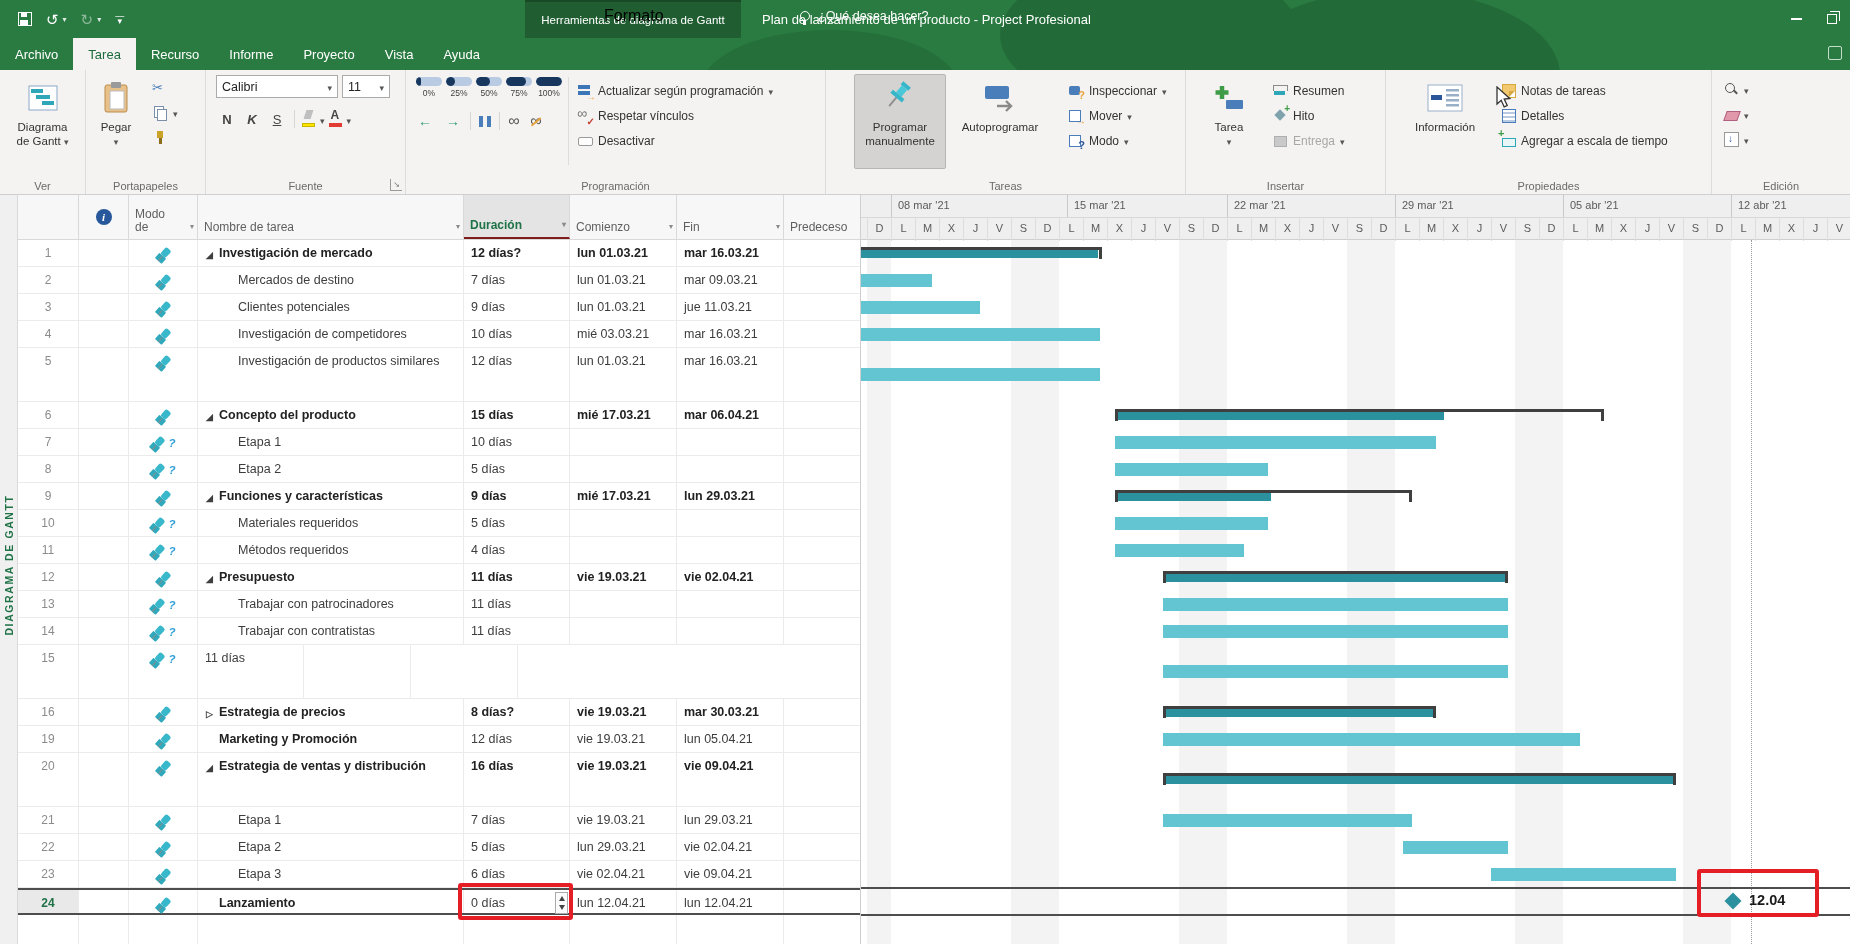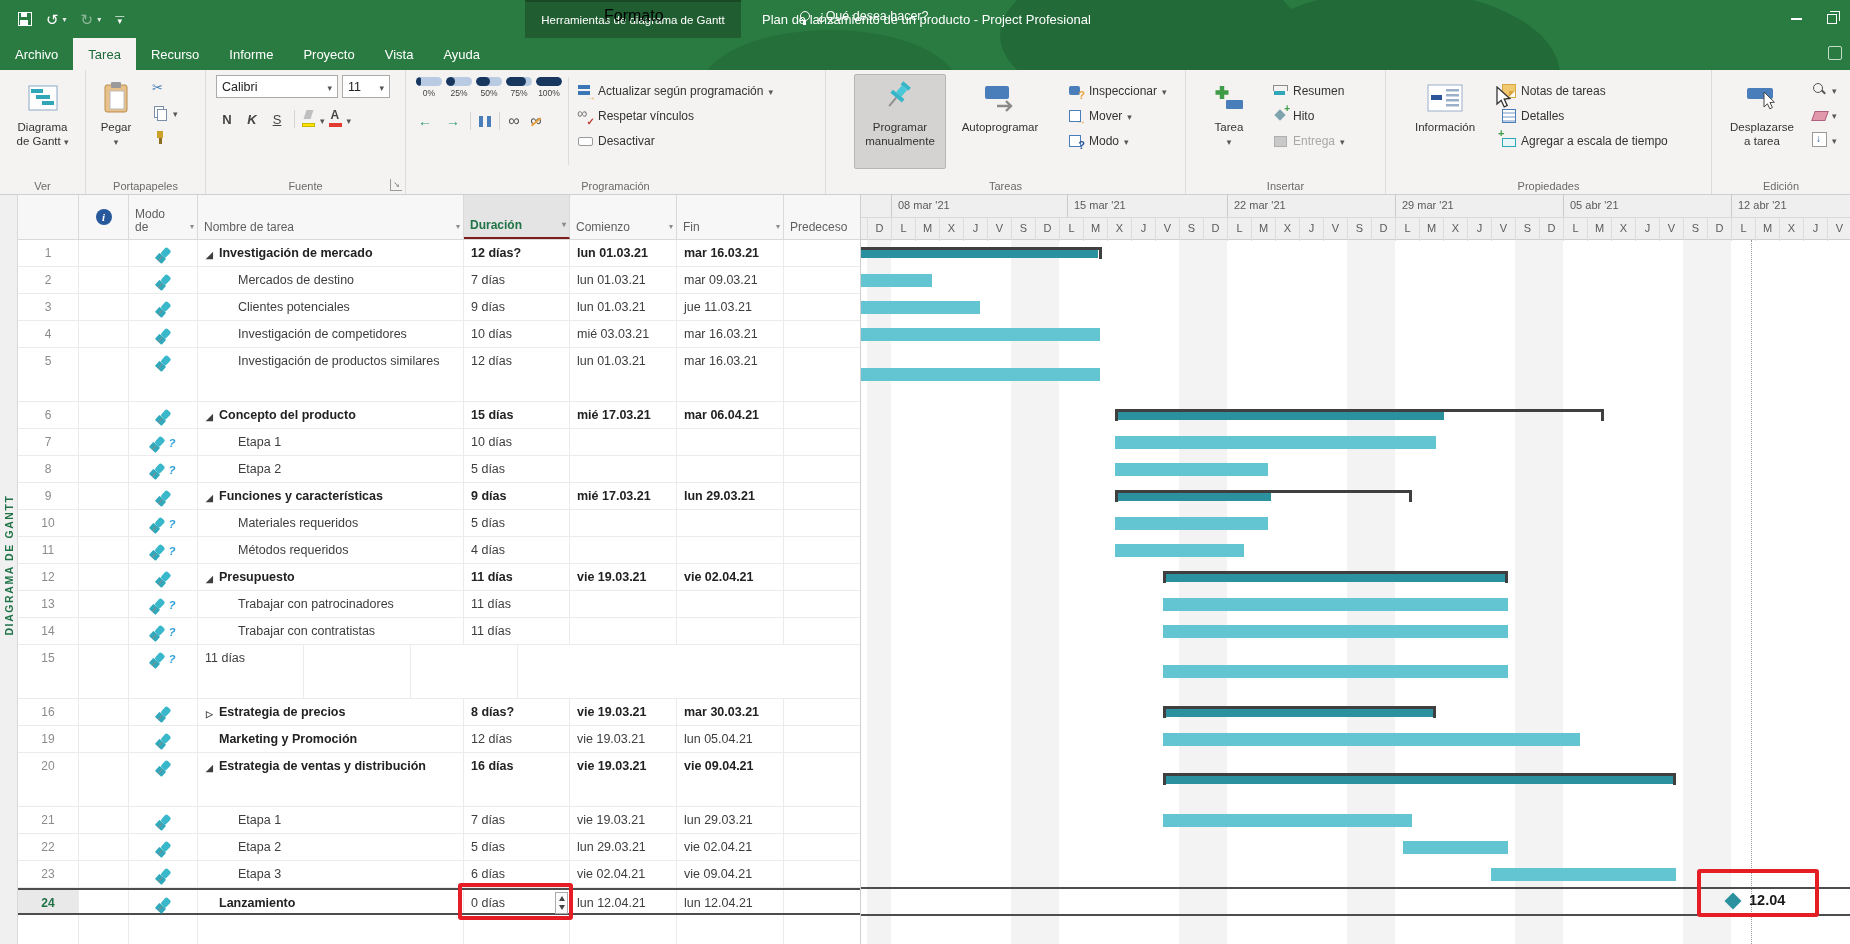--- a/index.html
+++ b/index.html
@@ -507,30 +507,20 @@
           <span class="mi mi-agregar"></span>
           <span>Agregar a escala de tiempo</span>
         </div>
       </div>
     </div>
     <div class="glabel">Propiedades</div>
   </div>
 
   <div class="rgroup" style="width:138px;border-right:none;">
     <div class="gbody" style="padding-left:6px;">
-      <div class="bigbtn" style="min-width:84px;">
-        <span class="icz">
-          <svg width="36" height="28" viewBox="0 0 36 28">
-              <rect x="3" y="4" width="26" height="11" rx="2" fill="#4A7EBB"></rect>
-              <path d="M20 8 l0 15 l3.4-3.2 l2.4 5 l2.6-1.3 l-2.4-4.9 l4.4-0.4 Z" fill="#fff" stroke="#444" stroke-width="1"></path>
-            </svg>
-        </span>
-        <span>Desplazarse</span>
-        <span>a tarea</span>
-      </div>
       <div class="mcol" style="padding-top:4px;">
         <div class="mrow">
             <span class="ic-search"></span>
             <span class="caret"></span>
           </div>
         <div class="mrow">
             <span class="ic-eraser"></span>
             <span class="caret"></span>
           </div>
         <div class="mrow">

